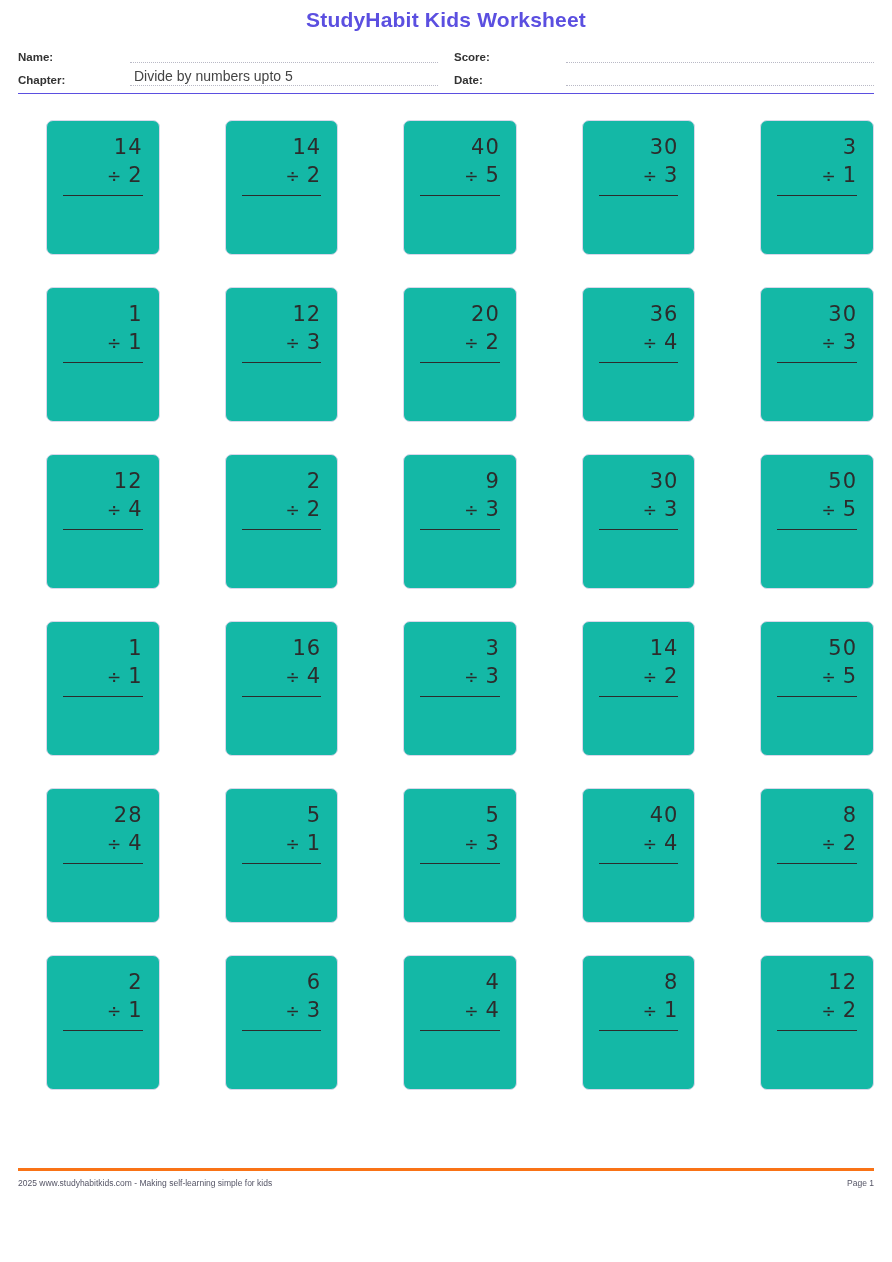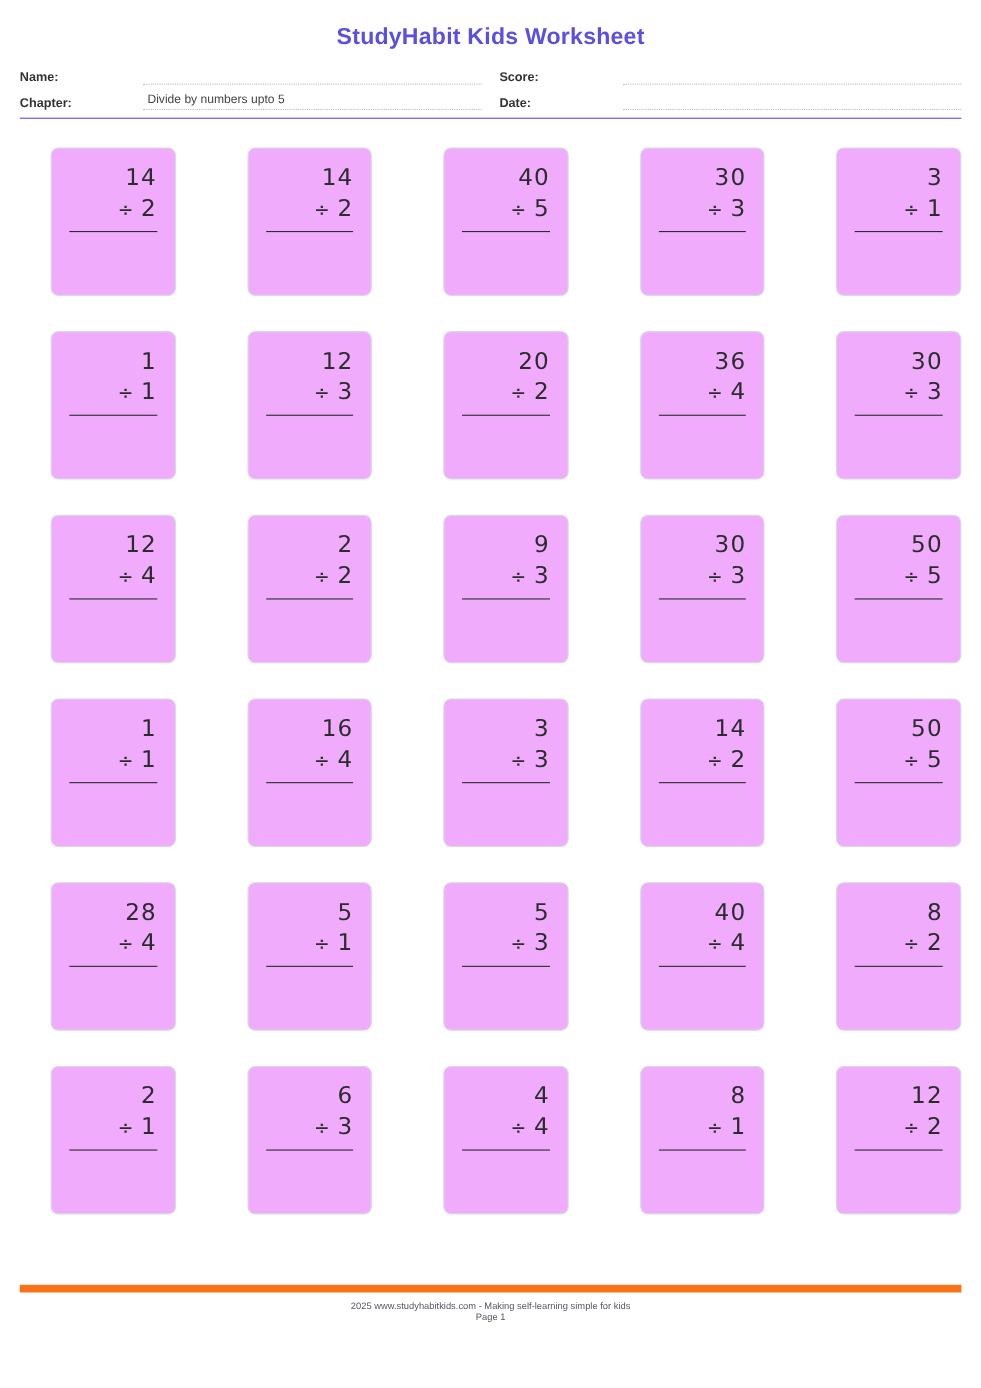--- a/index.html
+++ b/index.html
@@ -21,21 +21,21 @@
     height: 1262px;
     padding: 0 18px;
     position: relative;
   }
   .title {
     text-align: center;
     color: #5b4fe0;
     font-size: 21px;
     font-weight: bold;
     letter-spacing: 0.2px;
-    margin-top: 22px;
+    margin-top: 8px;
     margin-bottom: 14px;
   }
   .meta {
     display: flex;
     flex-direction: row;
     gap: 16px;
     padding-bottom: 7px;
     border-bottom: 1.5px solid #5b4fe0;
   }
   .meta-col {
@@ -52,41 +52,41 @@
   .meta-label {
     font-size: 11.5px;
     font-weight: bold;
     color: #333333;
     width: 112px;
     flex: none;
   }
   .meta-col.right .meta-label { width: 112px; }
   .meta-value {
     flex: 1;
-    font-size: 11px;
+    font-size: 14px;
     color: #444444;
     border-bottom: 1px dotted #b9b9c6;
     padding-left: 4px;
     padding-bottom: 1px;
     min-height: 15px;
     white-space: nowrap;
     overflow: hidden;
   }
   .grid {
     margin-top: 26px;
     display: grid;
     grid-template-columns: repeat(5, 1fr);
     row-gap: 32px;
     column-gap: 37px;
   }
   .cell {
     height: 135px;
     border: 1px solid #d8d8ea;
     border-radius: 7px;
-    background: #f0abfc;
+    background: #14b8a6;
     padding: 12px 16px 0 16px;
     display: flex;
     flex-direction: column;
     align-items: flex-end;
     justify-content: flex-start;
     margin-left: 28px;
   }
   .num-top {
     font-size: 21px;
     color: #2c2c2c;
@@ -114,25 +114,24 @@
     border-top: 1.4px solid #2c2c2c;
   }
   .footer {
     position: absolute;
     left: 18px;
     right: 18px;
     bottom: 82px;
     display: flex;
     justify-content: space-between;
     align-items: center;
-    border-top: 7px solid #f97316;
+    border-top: 3px solid #f97316;
     padding-top: 7px;
     font-size: 8.5px;
     color: #555566;
-    flex-direction: column;
   }
 </style>
 </head>
 <body>
 
 <div class="page">
 
   <div class="title">StudyHabit Kids Worksheet</div>
 
   <div class="meta">

